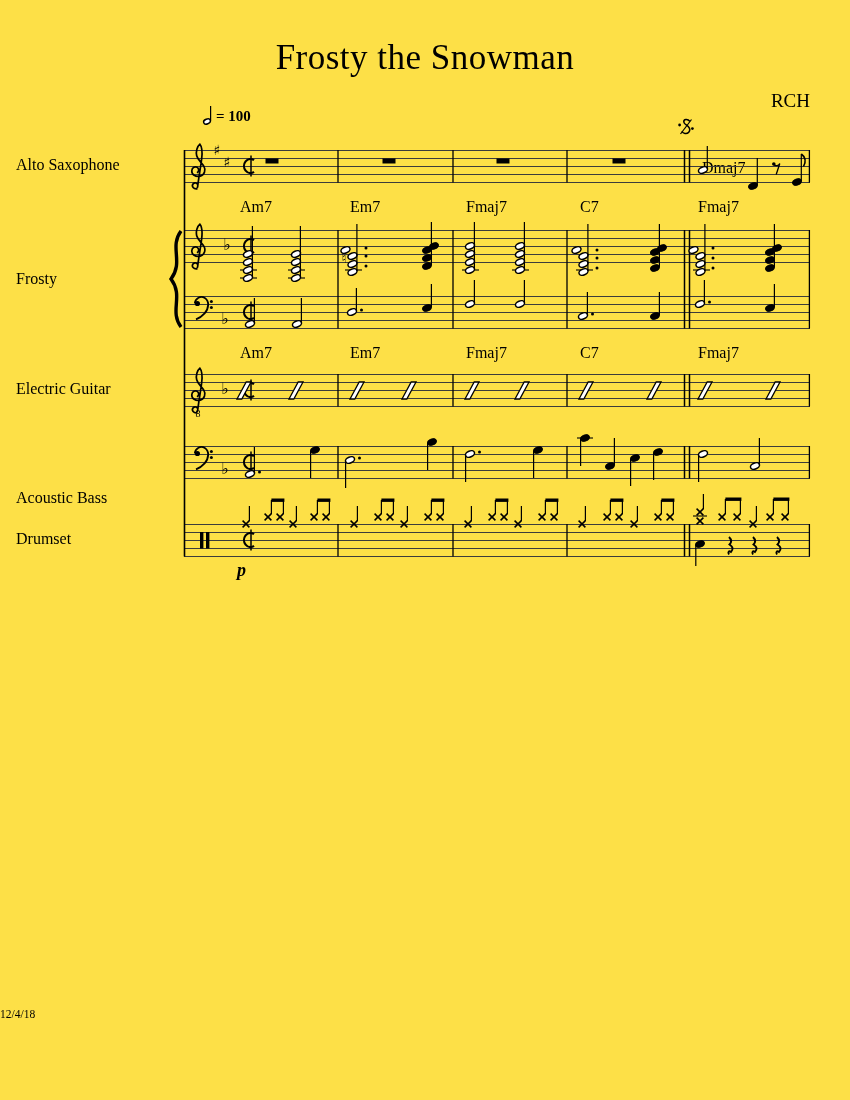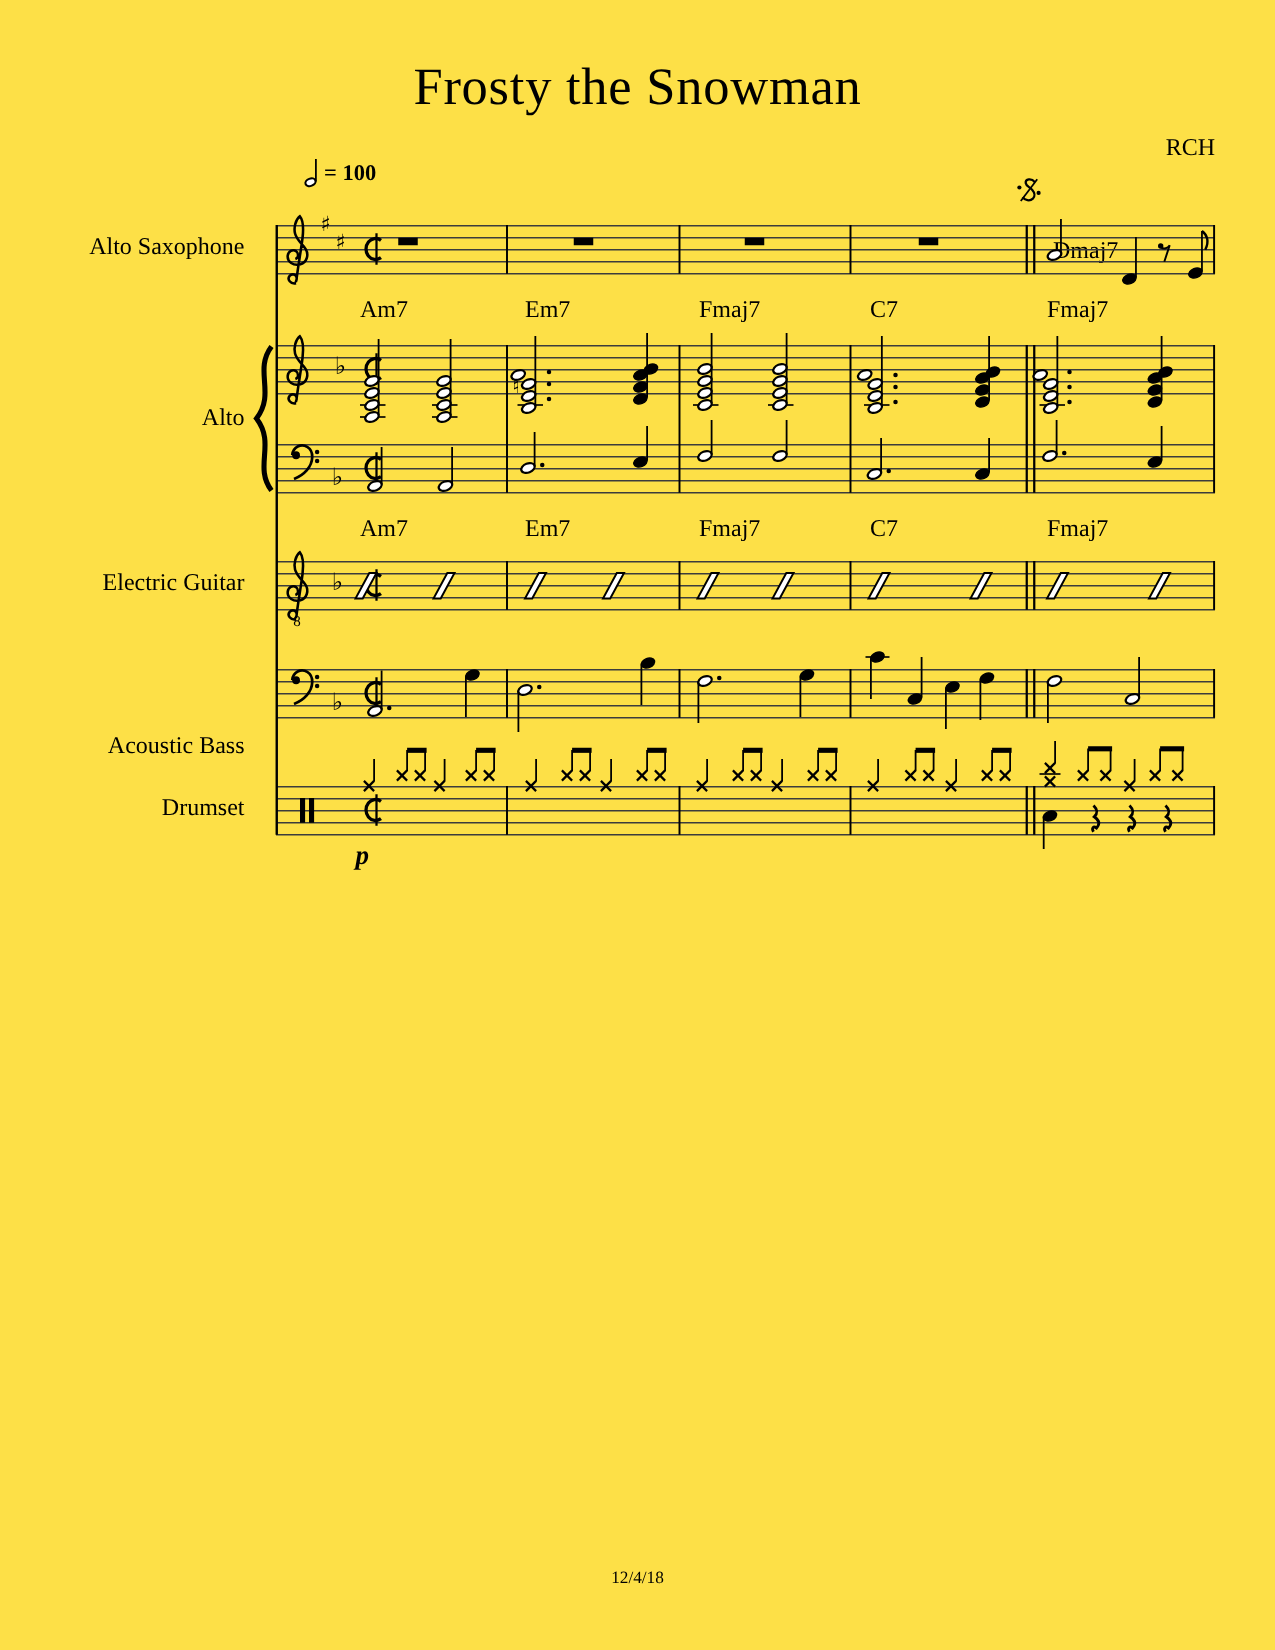--- a/index.html
+++ b/index.html
@@ -1,39 +1,39 @@
 <!DOCTYPE html>
 <html><head>
 <meta charset="utf-8">
 <style>
   html,body{margin:0;padding:0;background:#e8e8e8;}
   .page{position:relative;width:850px;height:1100px;background:#fde047;margin:0 auto;
         font-family:"Liberation Serif","DejaVu Serif",serif;color:#000;overflow:hidden;}
   .abs{position:absolute;}
   .title{left:0;top:38px;width:850px;text-align:center;font-size:35px;letter-spacing:.5px;}
-  .composer{left:0;top:90px;width:810px;text-align:right;font-size:16px;}
+  .composer{left:0;top:90px;width:810px;text-align:right;font-size:19px;}
   .tempo-text{left:216px;top:108px;font-size:15px;font-weight:bold;}
   .chord{font-size:16px;white-space:nowrap;}
-  .inst-label{left:0;width:163px;text-align:right;font-size:16px;}
+  .inst-label{left:16px;width:163px;text-align:left;font-size:16px;}
   .dyn{font-size:18px;font-weight:bold;font-style:italic;font-family:"Liberation Serif",serif;}
-  .footer{left:0;top:1046px;width:850px;text-align:center;font-size:11.5px;}
+  .footer{left:0;top:1008px;width:850px;font-size:11.5px;}
   svg text.acc{font-family:"DejaVu Sans",sans-serif;}
 </style>
 </head>
 <body>
 
 <div class="page">
 
   <div class="abs title">Frosty the Snowman</div>
   <div class="abs composer">RCH</div>
   <div class="abs tempo-text">= 100</div>
   <div class="abs footer">12/4/18</div>
 
   <div class="abs inst-label" style="top:156px;">Alto Saxophone</div>
-  <div class="abs inst-label" style="top:270px;">Alto</div>
+  <div class="abs inst-label" style="top:270px;">Frosty</div>
   <div class="abs inst-label" style="top:380px;">Electric Guitar</div>
   <div class="abs inst-label" style="top:452px;margin-top:37px;">Acoustic Bass</div>
   <div class="abs inst-label" style="top:530px;">Drumset</div>
 
   <div class="abs chord" style="left:240px;top:198px;">Am7</div>
   <div class="abs chord" style="left:350px;top:198px;">Em7</div>
   <div class="abs chord" style="left:466px;top:198px;">Fmaj7</div>
   <div class="abs chord" style="left:580px;top:198px;">C7</div>
   <div class="abs chord" style="left:698px;top:198px;">Fmaj7</div>
 

